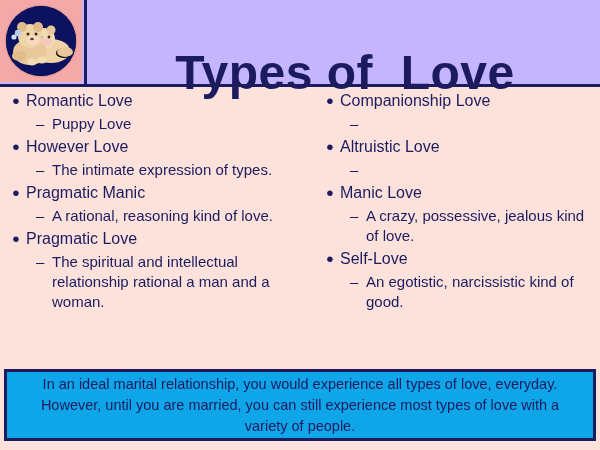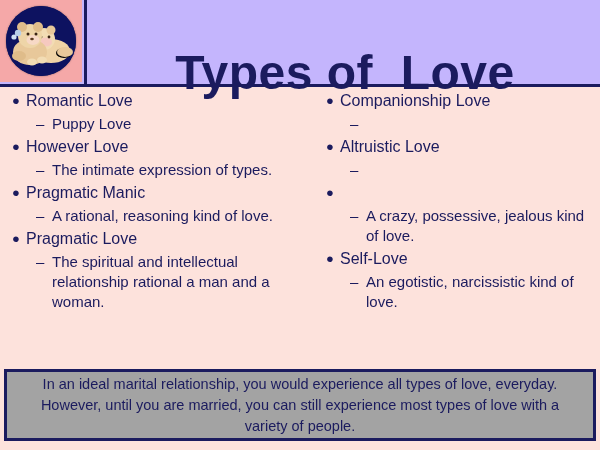--- a/index.html
+++ b/index.html
@@ -122,21 +122,21 @@
 
   
   #footer {
     position: absolute;
     left: 4px;
     top: 369px;
     width: 592px;
     height: 72px;
     box-sizing: border-box;
     border: 3px solid #1b1b5e;
-    background: #a3a3a3;
+    background: #0ea5e9;
     display: flex;
     align-items: center;
     justify-content: center;
     padding: 0 19px;
   }
   #footer-text {
     font-size: 14.5px;
     line-height: 21px;
     text-align: center;
     color: #1b1b5e;
@@ -257,35 +257,36 @@
         <span class="main-label">Altruistic Love</span>
       </div>
       <div class="sub-row">
         <span class="dash">–</span>
       </div>
     </div>
 
     <div class="item">
       <div class="main-row">
         <span class="bullet">•</span>
+        <span class="main-label">Manic Love</span>
       </div>
       <div class="sub-row">
         <span class="dash">–</span>
         <span class="sub-text">A crazy, possessive, jealous kind of love.</span>
       </div>
     </div>
 
     <div class="item">
       <div class="main-row">
         <span class="bullet">•</span>
         <span class="main-label">Self-Love</span>
       </div>
       <div class="sub-row">
         <span class="dash">–</span>
-        <span class="sub-text">An egotistic, narcissistic kind of love.</span>
+        <span class="sub-text">An egotistic, narcissistic kind of good.</span>
       </div>
     </div>
 
   </div>
 </div>
 
 <div id="footer">
   <div id="footer-text">In an ideal marital relationship, you would experience all types of love, everyday.  However, until you are married, you can still experience most types of love with a variety of people.</div>
 </div>
 

